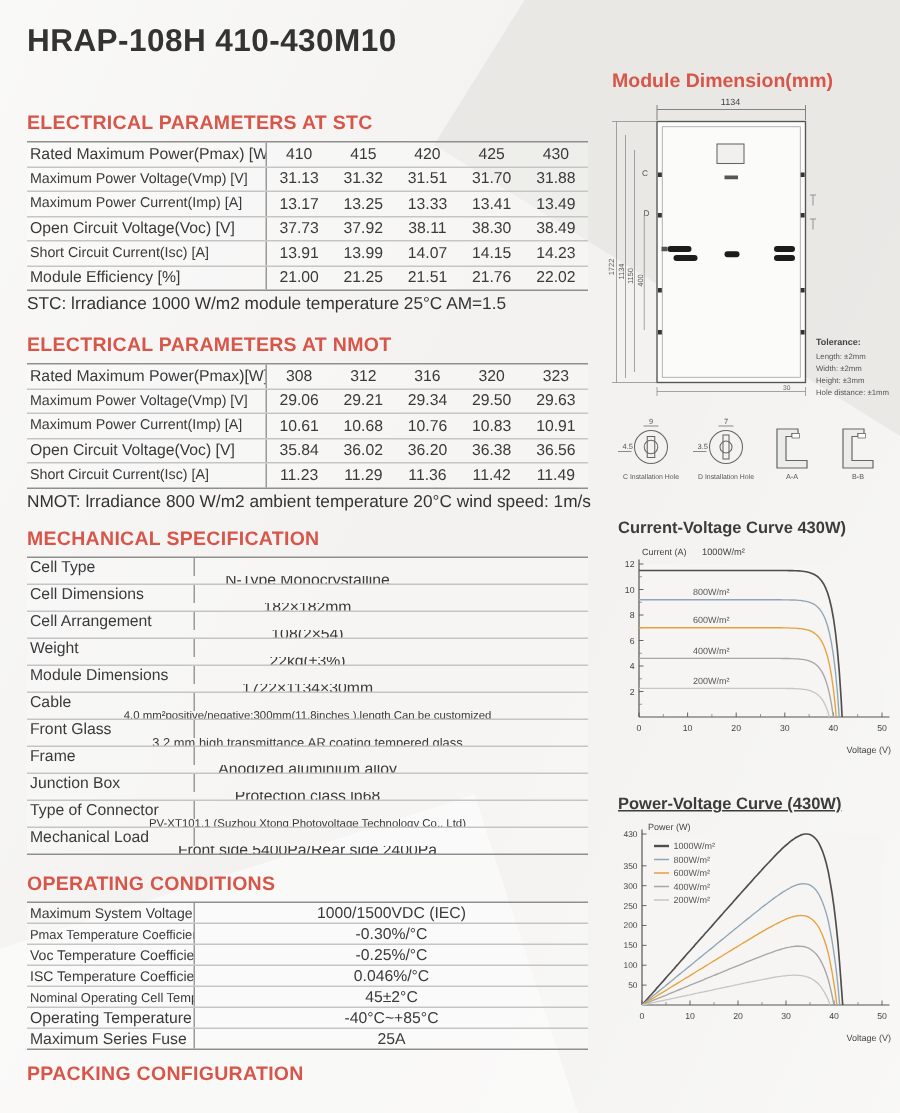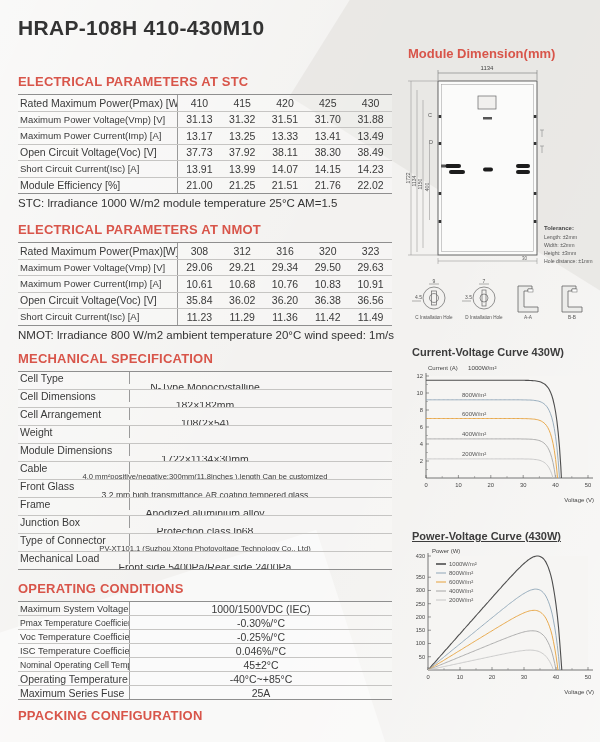--- a/index.html
+++ b/index.html
@@ -156,20 +156,21 @@
           <div class="krow">
             <div class="klabel">Cell Dimensions</div>
             <div class="kval">182×182mm</div>
           </div>
           <div class="krow">
             <div class="klabel">Cell Arrangement</div>
             <div class="kval">108(2×54)</div>
           </div>
           <div class="krow">
             <div class="klabel">Weight</div>
+            <div class="kval">22kg(±3%)</div>
           </div>
           <div class="krow">
             <div class="klabel">Module Dimensions</div>
             <div class="kval">1722×1134×30mm</div>
           </div>
           <div class="krow">
             <div class="klabel">Cable</div>
             <div class="kval" style="font-size: 7.6px;">4.0 mm²positive/negative:300mm(11.8inches ),length Can be customized</div>
           </div>
           <div class="krow">

